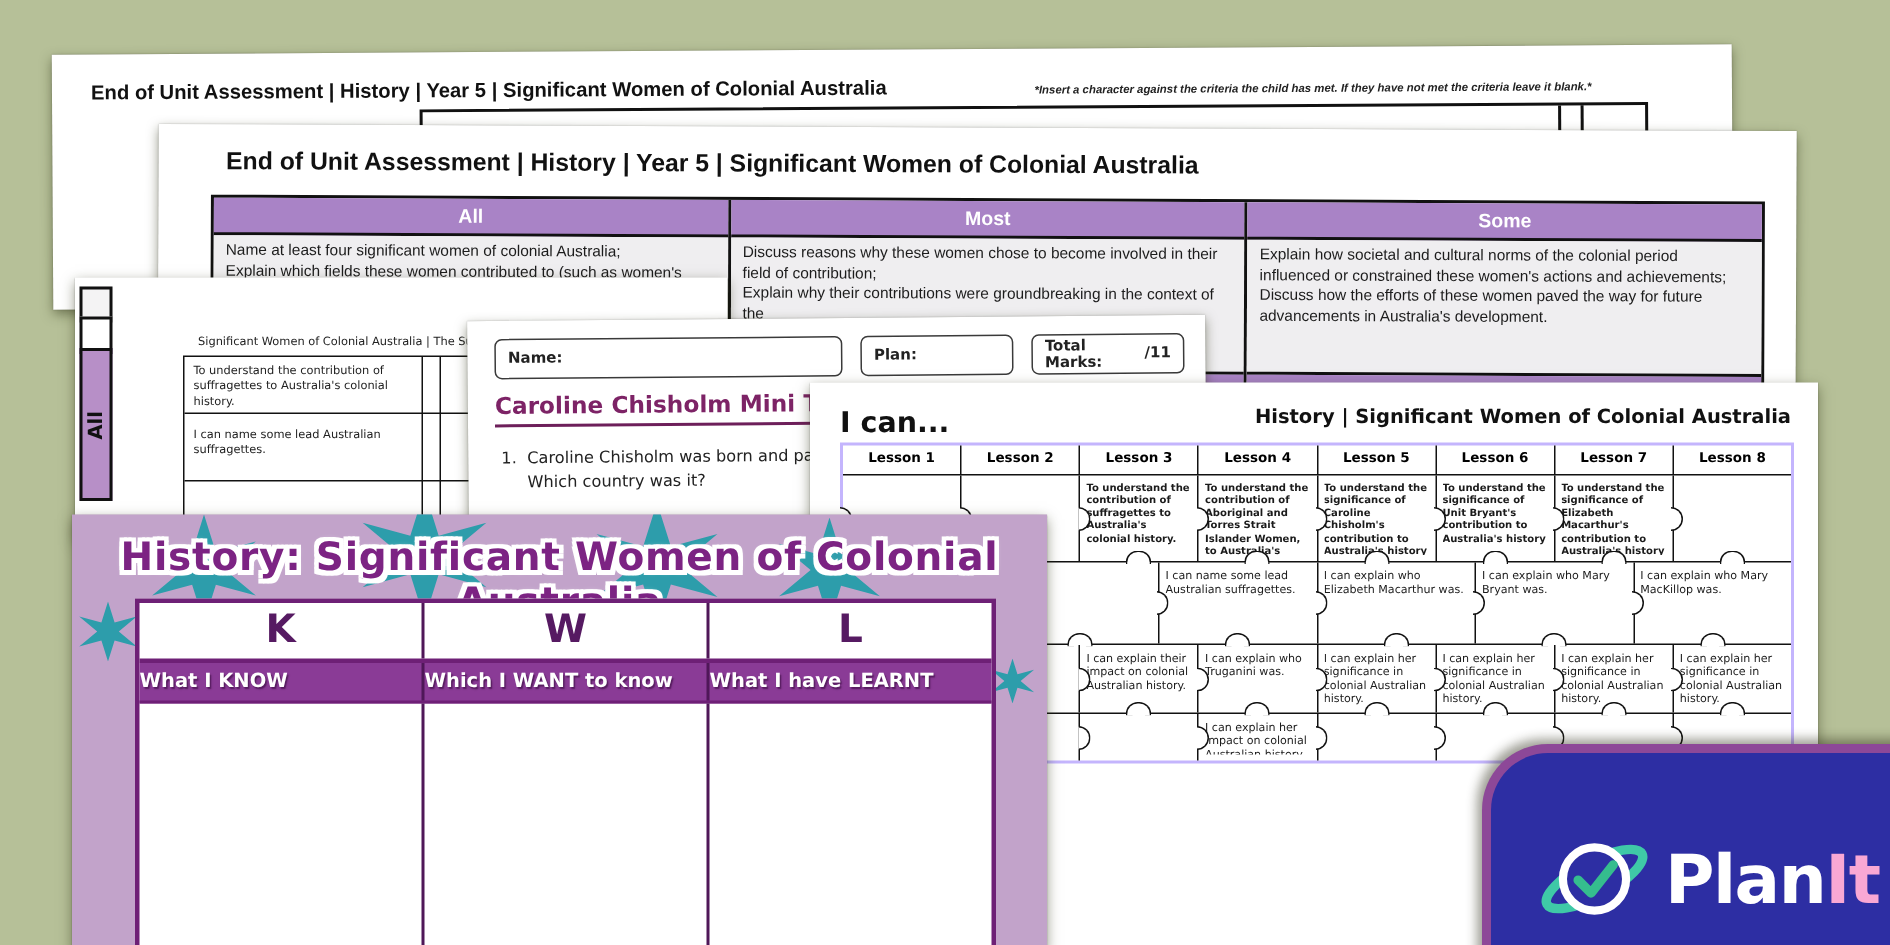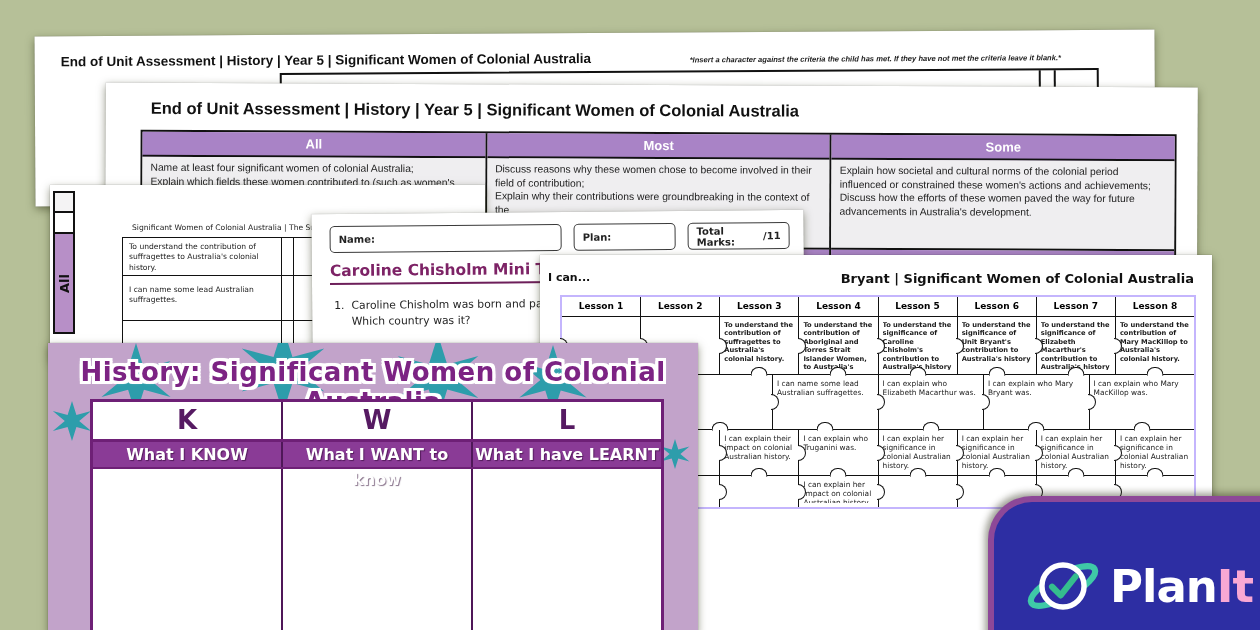--- a/index.html
+++ b/index.html
@@ -65,21 +65,21 @@
   .p4-name{left:18px;width:232px;}
   .p4-date{left:262px;width:102px;}
   .p4-marks{left:376px;width:102px;justify-content:space-between;}
   .p4-title{position:absolute;left:18px;top:48px;font-size:15.5px;font-weight:bold;
     color:#7d2366;border-bottom:2px solid #6d1f5a;padding:0 8px 3px 0;}
   .p4-q{position:absolute;left:22px;top:84px;font-size:10.8px;color:#222;
     display:flex;gap:7px;line-height:1.5;}
 
   
   .p5{left:540px;top:255px;width:672px;height:380px;z-index:5;}
-  .p5-hl{position:absolute;left:8px;top:16px;font-weight:bold;font-size:11px;color:#111;}
+  .p5-hl{position:absolute;left:20px;top:16px;font-weight:bold;font-size:19px;color:#111;}
   .p5-hr{position:absolute;right:18px;top:16px;font-weight:bold;font-size:13px;color:#111;}
   .p5-table{position:absolute;left:20px;top:40px;width:632px;border:2px solid #c4b5fd;}
   .ican-hrow{display:flex;}
   .ican-hcell{flex:1;height:19px;line-height:19px;text-align:center;font-weight:bold;
     font-size:9px;border-left:1.8px solid #111;overflow:hidden;}
   .ican-hcell:first-child{border-left:none;}
   .ican-row{display:flex;border-top:1.8px solid #111;}
   .ican-cell{flex:1;position:relative;border-left:1.6px solid #111;padding:4px 4px;
     box-sizing:border-box;font-size:7.4px;line-height:1.22;color:#1b1b1b;}
   .ican-cell:first-child{border-left:none;}
@@ -102,21 +102,21 @@
     font-size:26px;font-weight:bold;color:#7c2383;letter-spacing:.5px;
     text-shadow:-3px -3px 0 #fff,0 -3px 0 #fff,3px -3px 0 #fff,-3px 0 0 #fff,
       3px 0 0 #fff,-3px 3px 0 #fff,0 3px 0 #fff,3px 3px 0 #fff,0 0 5px #fff;}
   .kwl-table{position:absolute;left:42px;top:56px;width:568px;height:260px;
     border:3px solid #6e2076;background:#fff;display:flex;flex-direction:column;}
   .kwl-letters{display:flex;height:37px;border-bottom:3px solid #6e2076;}
   .kwl-letter{flex:1;text-align:center;font-size:26px;font-weight:bold;color:#561a62;
     line-height:37px;border-left:2px solid #4f1758;}
   .kwl-letter:first-child{border-left:none;}
   .kwl-bar{display:flex;height:25px;background:#8a3b96;border-bottom:2px solid #6e2076;}
-  .kwl-sub{flex:1;text-align:center;color:#fff;font-weight:bold;font-size:16px;
+  .kwl-sub{flex:1;color:#fff;font-weight:bold;font-size:13px;
     line-height:25px;text-shadow:1px 1px 1px rgba(40,0,45,.55);border-left:2px solid #4f1758;}
   .kwl-sub:first-child{border-left:none;}
   .kwl-body{display:flex;flex:1;}
   .kwl-empty{flex:1;border-left:2px solid #4f1758;}
   .kwl-empty:first-child{border-left:none;}
 
   
   .badge{position:absolute;left:988px;top:496px;width:285px;height:148px;
     background:#2d2ea3;border:6px solid #8d4898;border-right:none;border-bottom:none;
     border-radius:44px 0 0 0;z-index:7;box-shadow:-3px -3px 7px rgba(40,40,20,.45);
@@ -198,21 +198,21 @@
       <span>1.</span>
       <span>
         <span>Caroline Chisholm was born and pas</span><br>
         <span>Which country was it?</span>
       </span>
     </div>
   </div>
 
   <div class="page p5">
     <div class="p5-hl">I can...</div>
-    <div class="p5-hr">Bryant | Significant Women of Colonial Australia</div>
+    <div class="p5-hr">History | Significant Women of Colonial Australia</div>
     <div class="p5-table">
       <div class="ican-hrow">
         <div class="ican-hcell">Lesson 1</div>
         <div class="ican-hcell">Lesson 2</div>
         <div class="ican-hcell">Lesson 3</div>
         <div class="ican-hcell">Lesson 4</div>
         <div class="ican-hcell">Lesson 5</div>
         <div class="ican-hcell">Lesson 6</div>
         <div class="ican-hcell">Lesson 7</div>
         <div class="ican-hcell">Lesson 8</div>
@@ -247,21 +247,20 @@
             <span class="txt">To understand the significance of Unit Bryant's contribution to Australia's history</span>
             <div class="pz-l"></div>
             <div class="pz-b"></div>
           </div>
         <div class="ican-cell">
             <span class="txt">To understand the significance of Elizabeth Macarthur's contribution to Australia's history</span>
             <div class="pz-l"></div>
             <div class="pz-b"></div>
           </div>
         <div class="ican-cell">
-            <span class="txt">To understand the contribution of Mary MacKillop to Australia's colonial history.</span>
             <div class="pz-l"></div>
             <div class="pz-b"></div>
           </div>
       </div>
       <div class="ican-row r2">
         <div class="ican-cell">
             <span class="txt"></span>
             <div class="pz-l"></div>
             <div class="pz-b"></div>
           </div>
@@ -379,21 +378,21 @@
     <div class="burst" style="left:612px;top:96px;width:30px;height:30px;"></div>
     <div class="kwl-title">History: Significant Women of Colonial Australia</div>
     <div class="kwl-table">
       <div class="kwl-letters">
         <div class="kwl-letter">K</div>
         <div class="kwl-letter">W</div>
         <div class="kwl-letter">L</div>
       </div>
       <div class="kwl-bar">
         <div class="kwl-sub">What I KNOW</div>
-        <div class="kwl-sub">What I WANT to know</div>
+        <div class="kwl-sub">Which I WANT to know</div>
         <div class="kwl-sub">What I have LEARNT</div>
       </div>
       <div class="kwl-body">
         <div class="kwl-empty"></div>
         <div class="kwl-empty"></div>
         <div class="kwl-empty"></div>
       </div>
     </div>
   </div>
 

